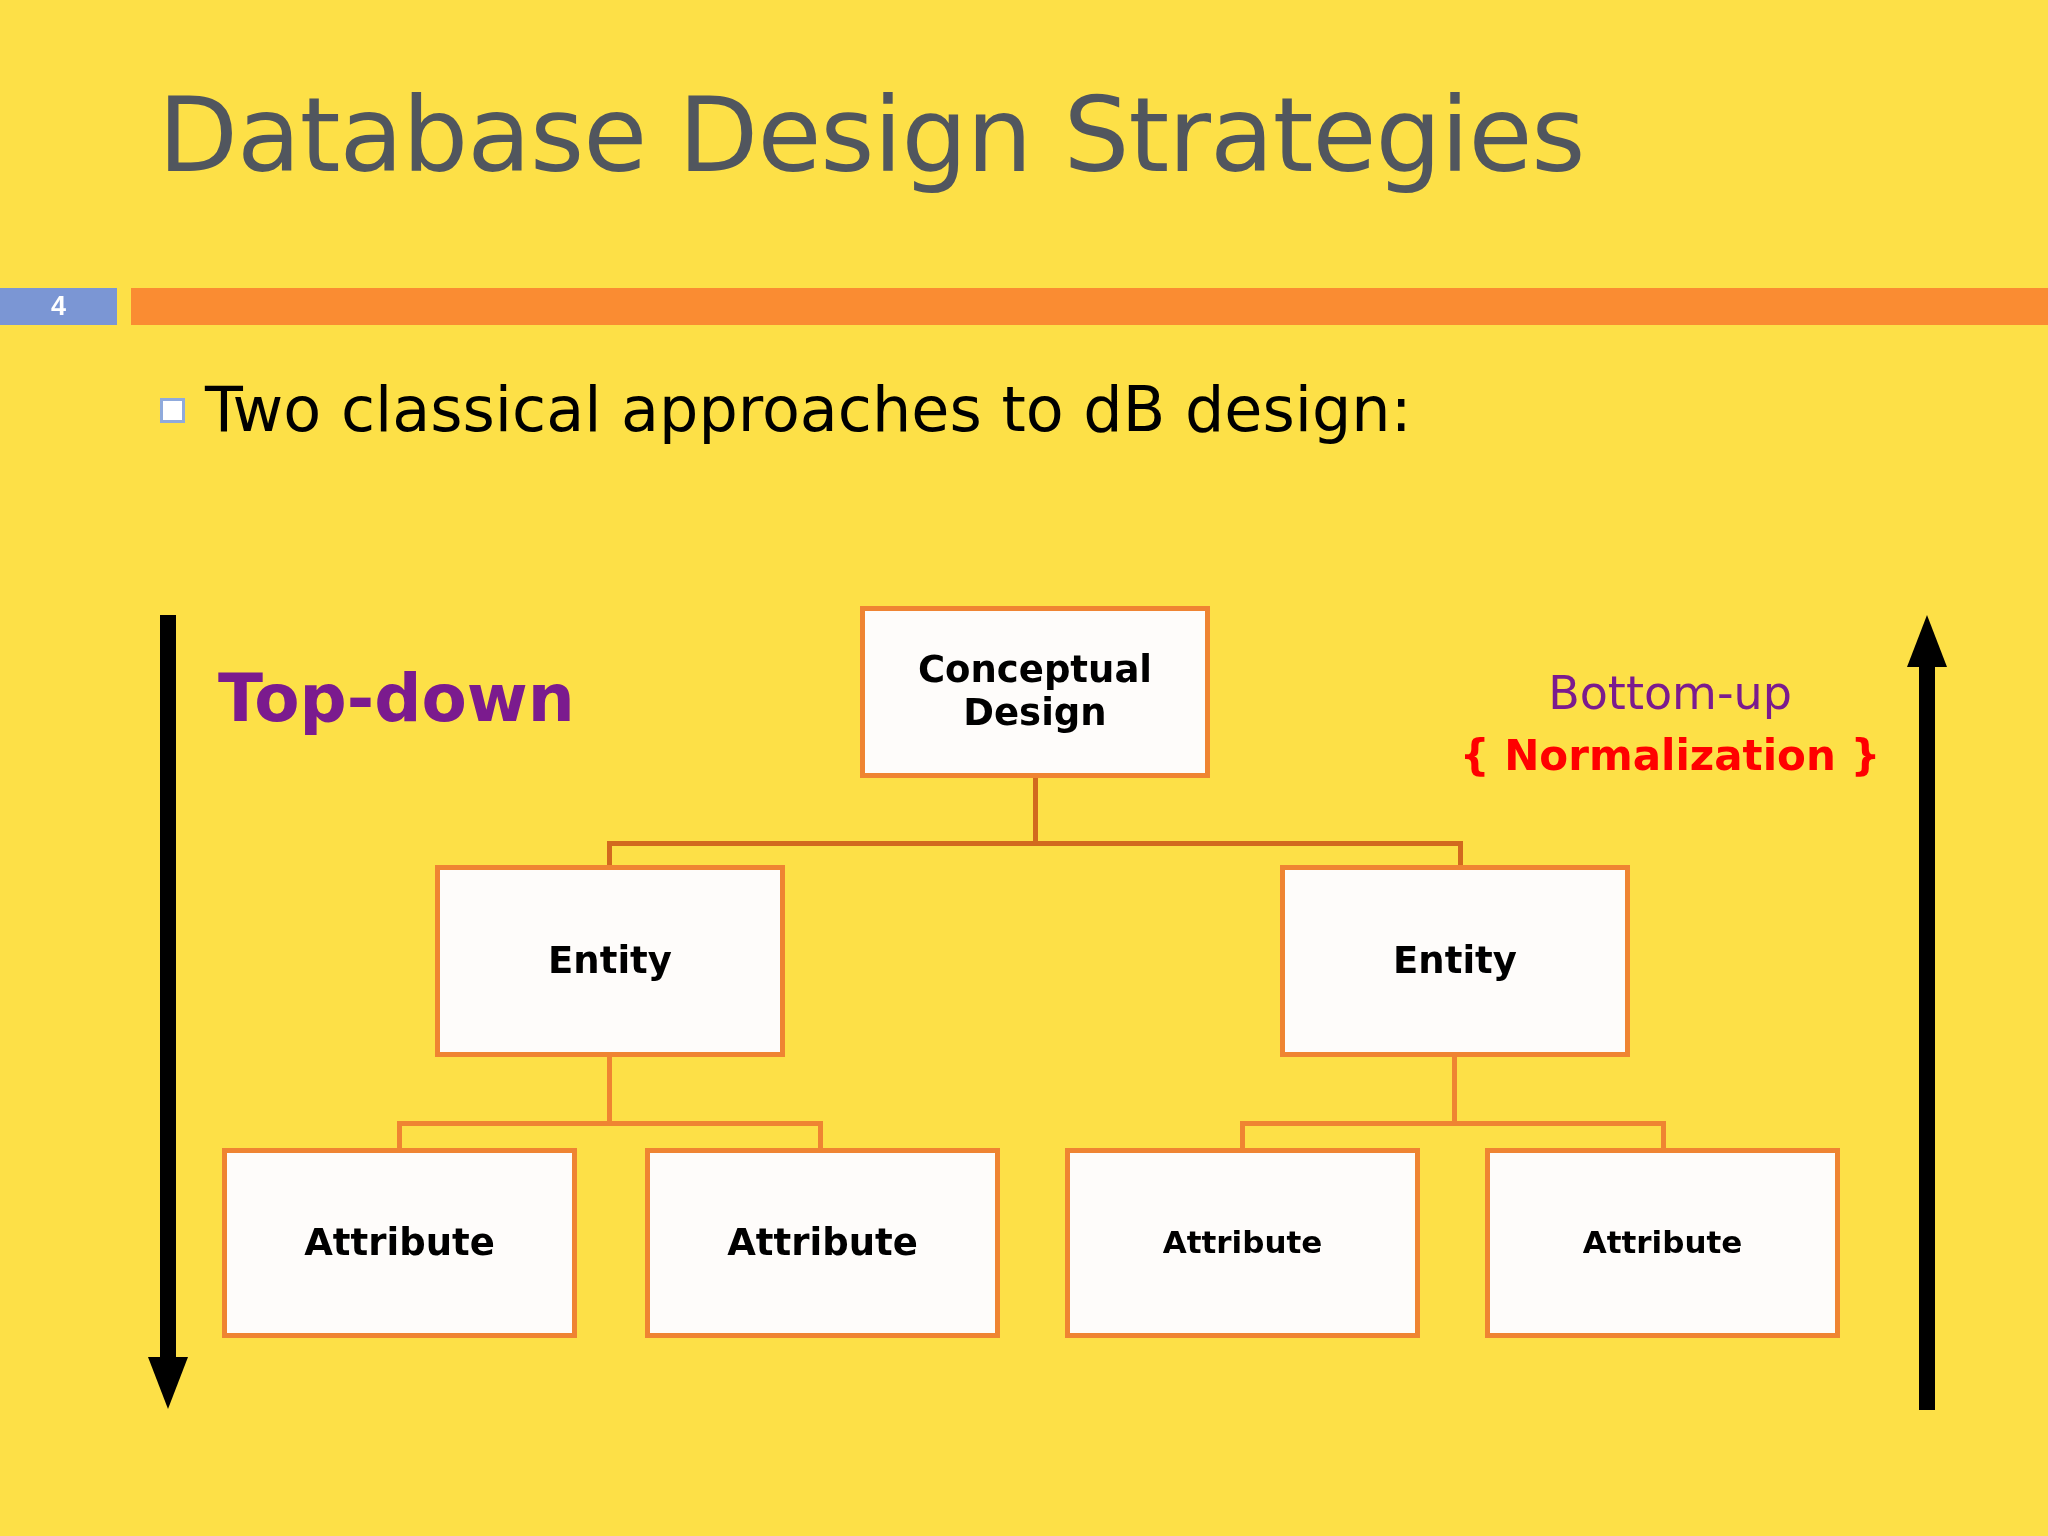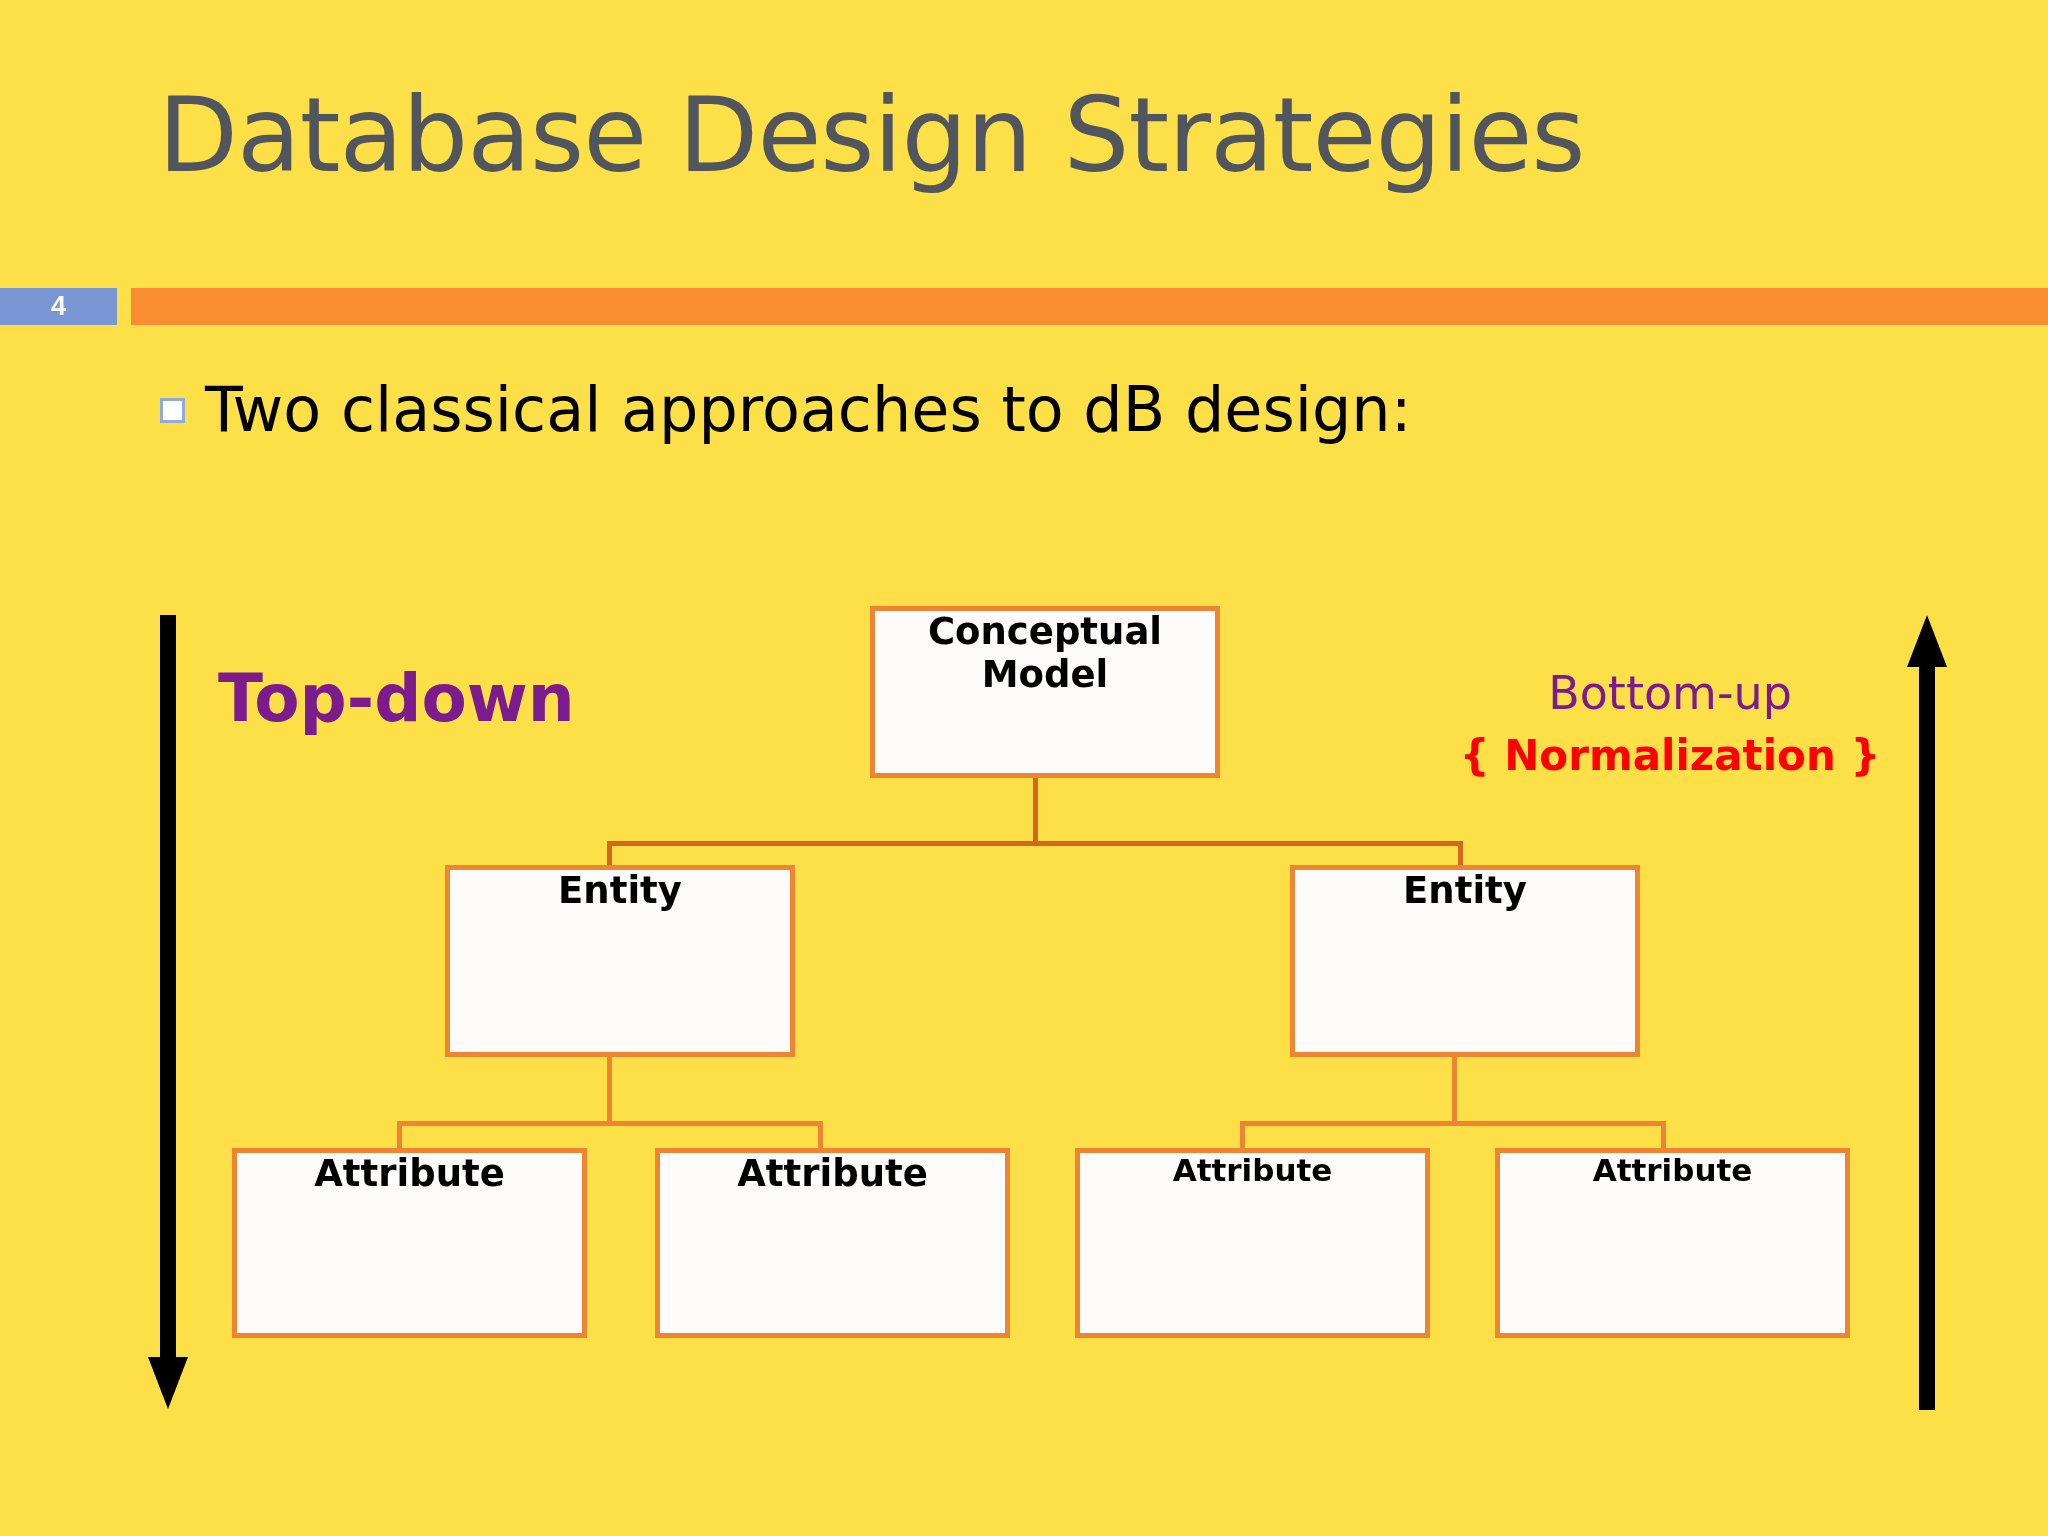--- a/index.html
+++ b/index.html
@@ -156,28 +156,27 @@
     margin-top: 2px;
   }
 
   
   .node-box {
     position: absolute;
     box-sizing: border-box;
     border: 5px solid #ef8432;
     background: #fefcfa;
     display: flex;
-    align-items: flex-start;
+    align-items: center;
     justify-content: center;
     text-align: center;
     color: #000000;
     font-family: "DejaVu Sans", sans-serif;
     font-weight: bold;
     line-height: 1.15;
-    margin-left: 10px;
   }
   #node-conceptual {
     left: 860px; top: 6px; width: 350px; height: 172px;
     font-size: 37px;
   }
   #node-entity-left {
     left: 435px; top: 265px; width: 350px; height: 192px;
     font-size: 37px;
   }
   #node-entity-right {
@@ -251,21 +250,21 @@
     <div class="conn-v2" style="left:818px; top:521px; height:30px;"></div>
 
     <div class="conn-v2" style="left:1452px; top:455px; height:68px;"></div>
     <div class="conn-h2" style="left:1240px; top:521px; width:426px;"></div>
     <div class="conn-v2" style="left:1240px; top:521px; height:30px;"></div>
     <div class="conn-v2" style="left:1661px; top:521px; height:30px;"></div>
 
     <div class="node-box" id="node-conceptual">
       <span>
         <span>Conceptual</span><br>
-        <span>Model</span>
+        <span>Design</span>
       </span>
     </div>
 
     <div class="node-box" id="node-entity-left">Entity</div>
     <div class="node-box" id="node-entity-right">Entity</div>
 
     <div class="node-box" id="node-attr-1">Attribute</div>
     <div class="node-box" id="node-attr-2">Attribute</div>
     <div class="node-box" id="node-attr-3">Attribute</div>
     <div class="node-box" id="node-attr-4">Attribute</div>

